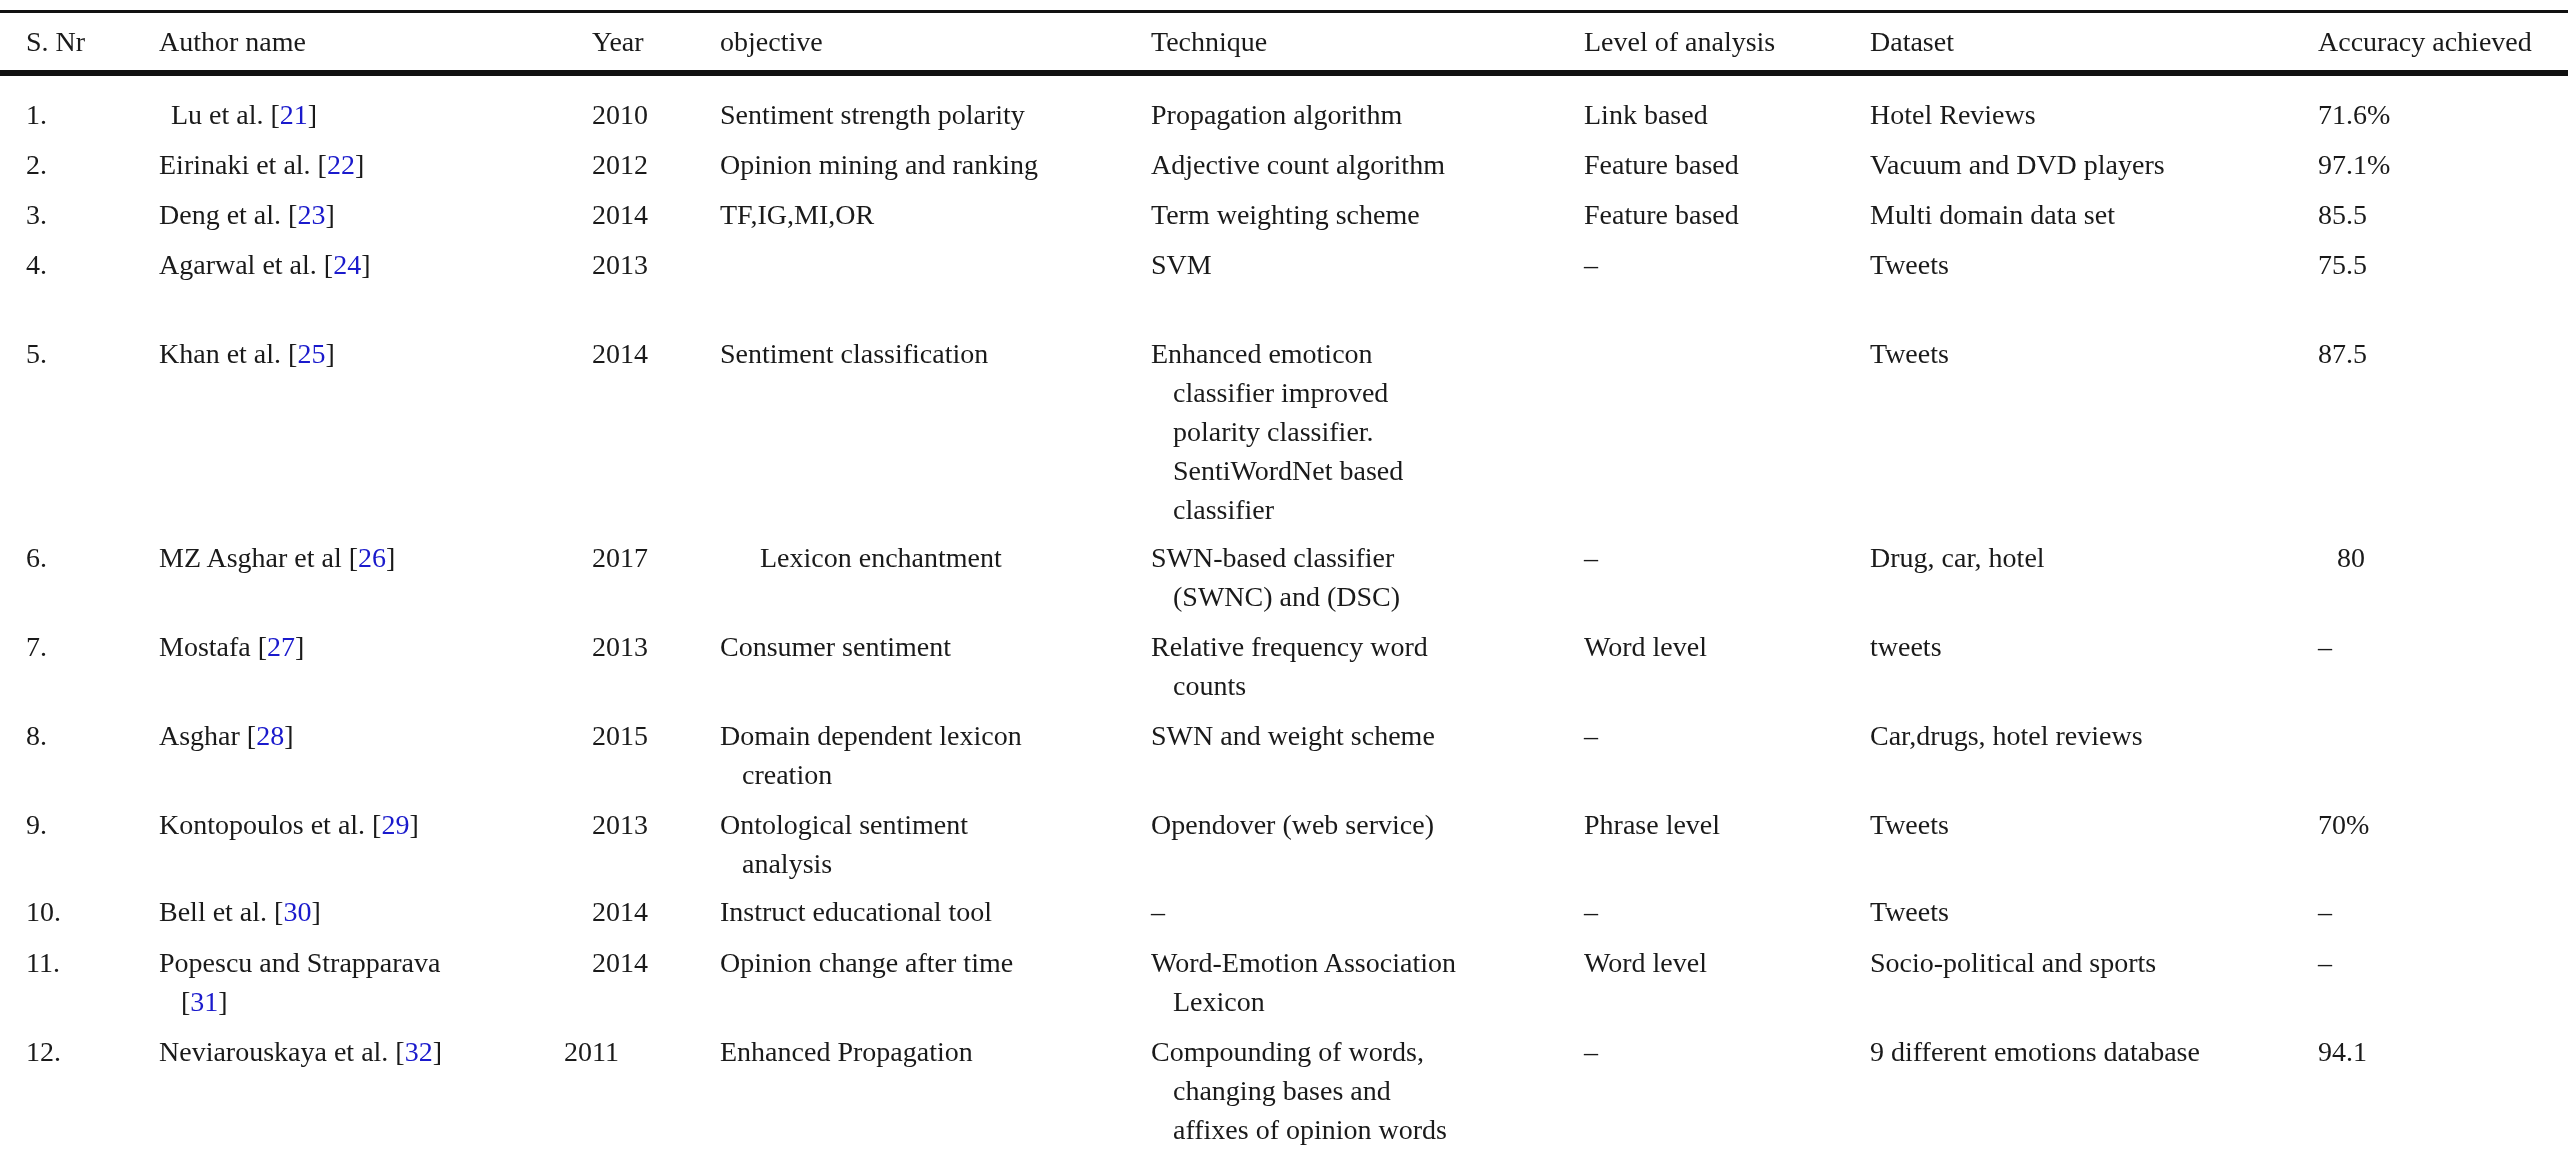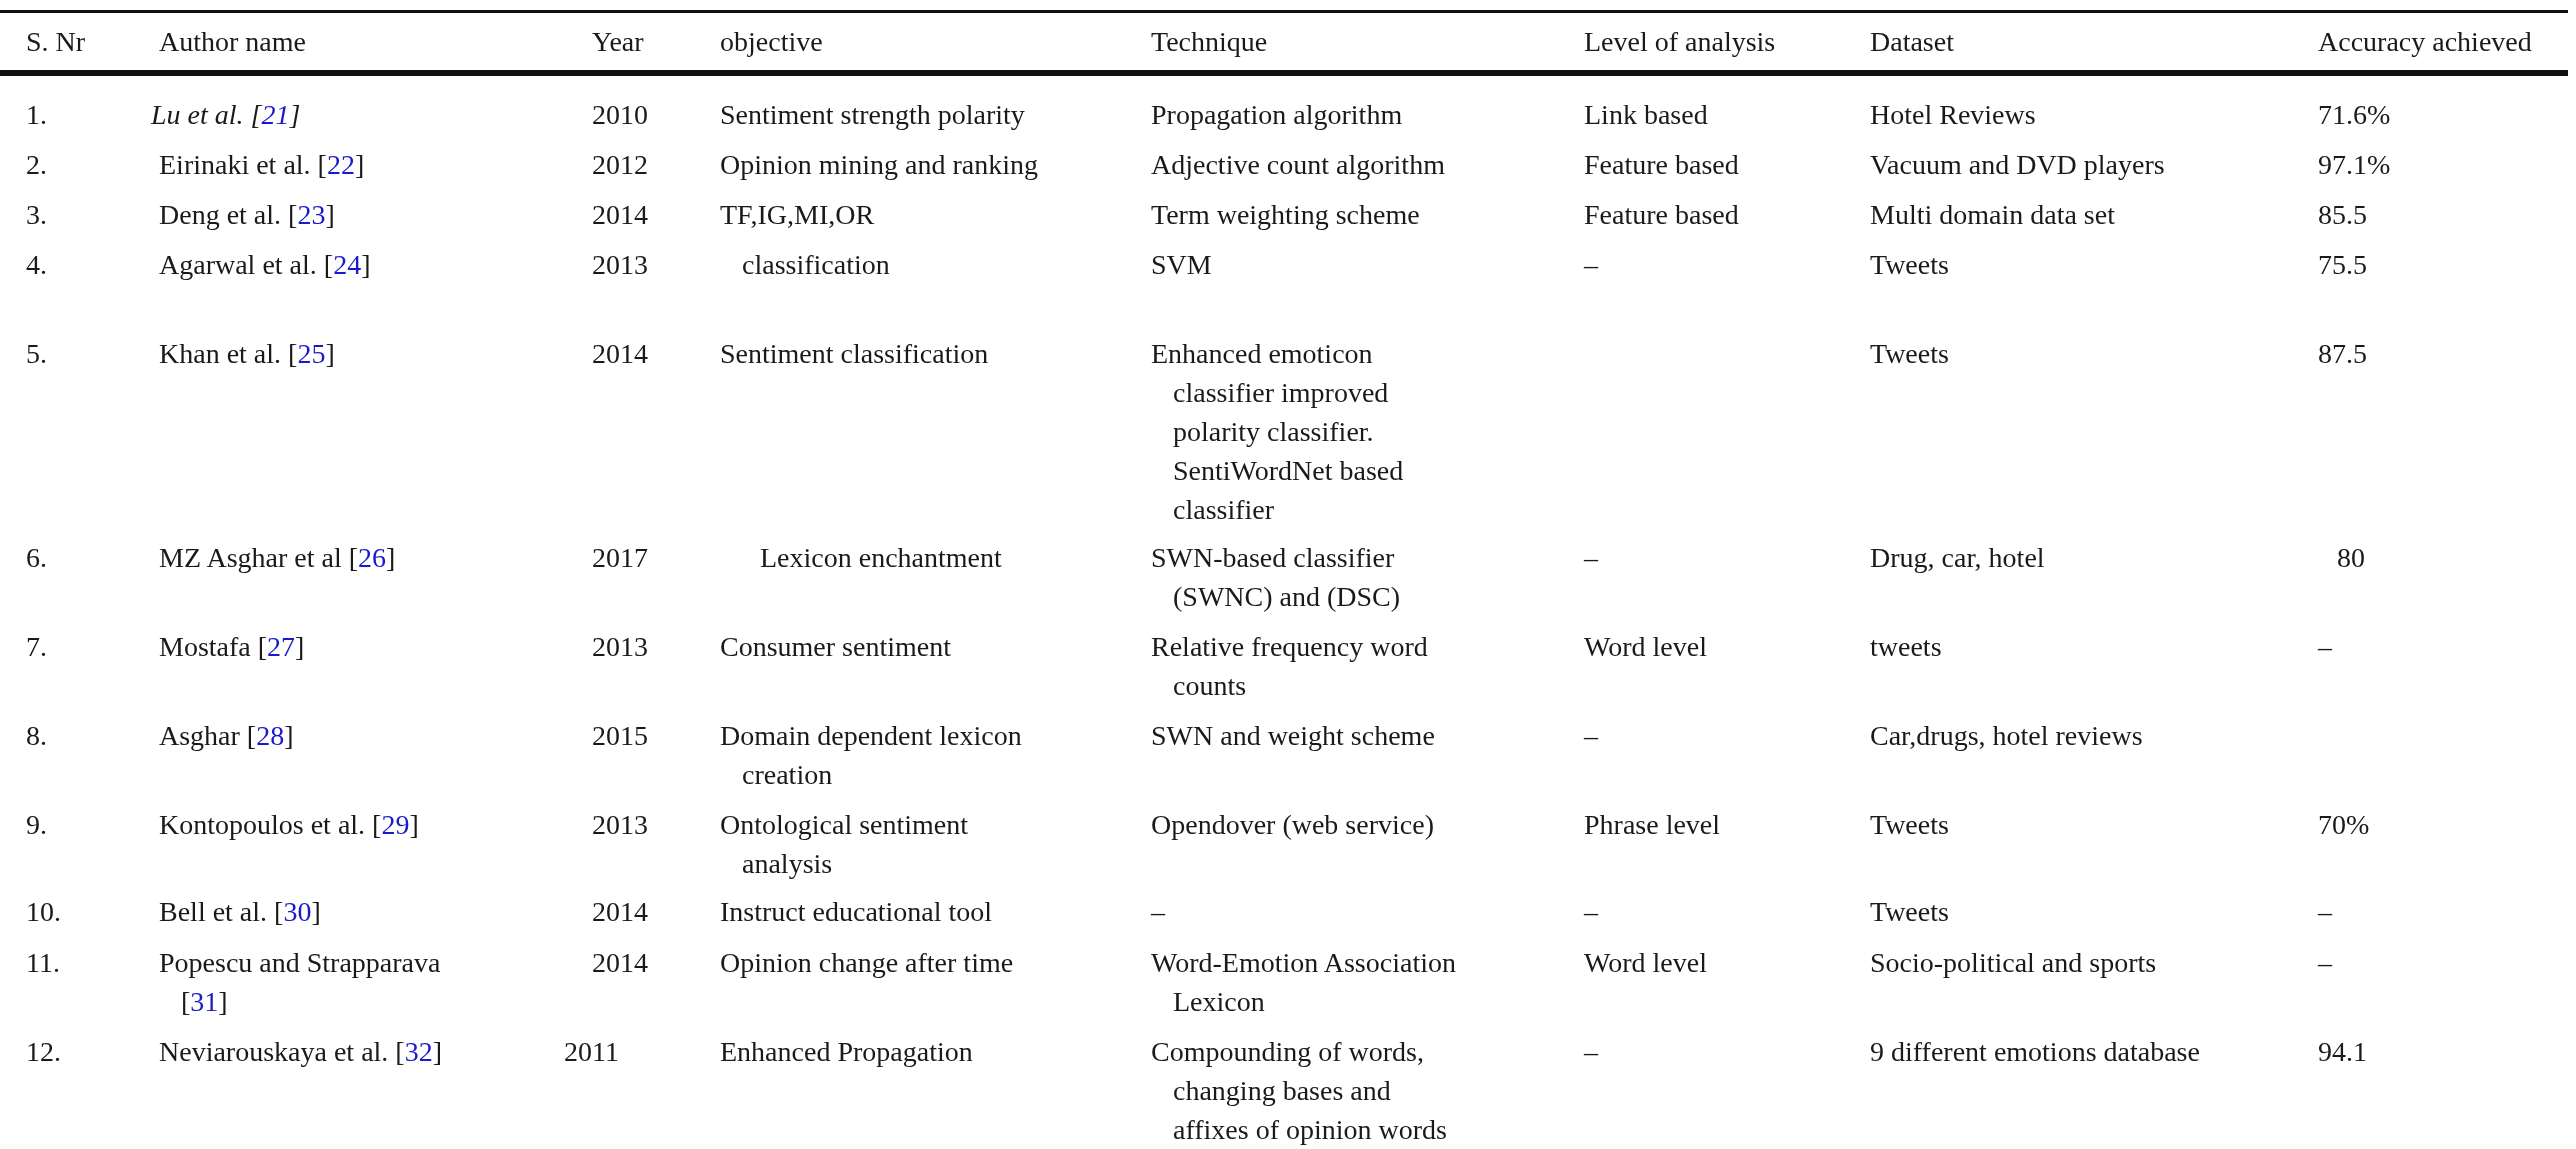--- a/index.html
+++ b/index.html
@@ -32,21 +32,21 @@
     <div class="hdr" style="left:720px">objective</div>
     <div class="hdr" style="left:1151px">Technique</div>
     <div class="hdr" style="left:1584px">Level of analysis</div>
     <div class="hdr" style="left:1870px">Dataset</div>
     <div class="hdr" style="left:2318px">Accuracy achieved</div>
   </div>
 
   <div id="rows">
       <div>
         <div class="cell" style="left: 26px; top: 95px;">1.</div>
-        <div class="cell" style="left: 151px; top: 95px; font-style: italic;"><span>Lu et al. [</span><span class="ref">21</span><span>]</span></div>
+        <div class="cell" style="left: 171px; top: 95px;"><span>Lu et al. [</span><span class="ref">21</span><span>]</span></div>
         <div class="cell" style="left: 592px; top: 95px;">2010</div>
         <div class="cell" style="left: 720px; top: 95px;">
           <span style="display: block;">Sentiment strength polarity</span>
         </div>
         <div class="cell" style="left: 1151px; top: 95px;">
           <span style="display: block;">Propagation algorithm</span>
         </div>
         <div class="cell" style="left: 1584px; top: 95px;">Link based</div>
         <div class="cell" style="left: 1870px; top: 95px;">Hotel Reviews</div>
         <div class="cell" style="left: 2318px; top: 95px;">71.6%</div>
@@ -77,21 +77,20 @@
         </div>
         <div class="cell" style="left: 1584px; top: 195px;">Feature based</div>
         <div class="cell" style="left: 1870px; top: 195px;">Multi domain data set</div>
         <div class="cell" style="left: 2318px; top: 195px;">85.5</div>
       </div>
       <div>
         <div class="cell" style="left: 26px; top: 245px;">4.</div>
         <div class="cell" style="left: 159px; top: 245px;"><span>Agarwal et al. [</span><span class="ref">24</span><span>]</span></div>
         <div class="cell" style="left: 592px; top: 245px;">2013</div>
         <div class="cell" style="left: 720px; top: 245px;">
-          <span class="cont" style="display: block;">classification</span>
         </div>
         <div class="cell" style="left: 1151px; top: 245px;">
           <span style="display: block;">SVM</span>
         </div>
         <div class="cell" style="left: 1584px; top: 245px;">–</div>
         <div class="cell" style="left: 1870px; top: 245px;">Tweets</div>
         <div class="cell" style="left: 2318px; top: 245px;">75.5</div>
       </div>
       <div>
         <div class="cell" style="left: 26px; top: 334px;">5.</div>

